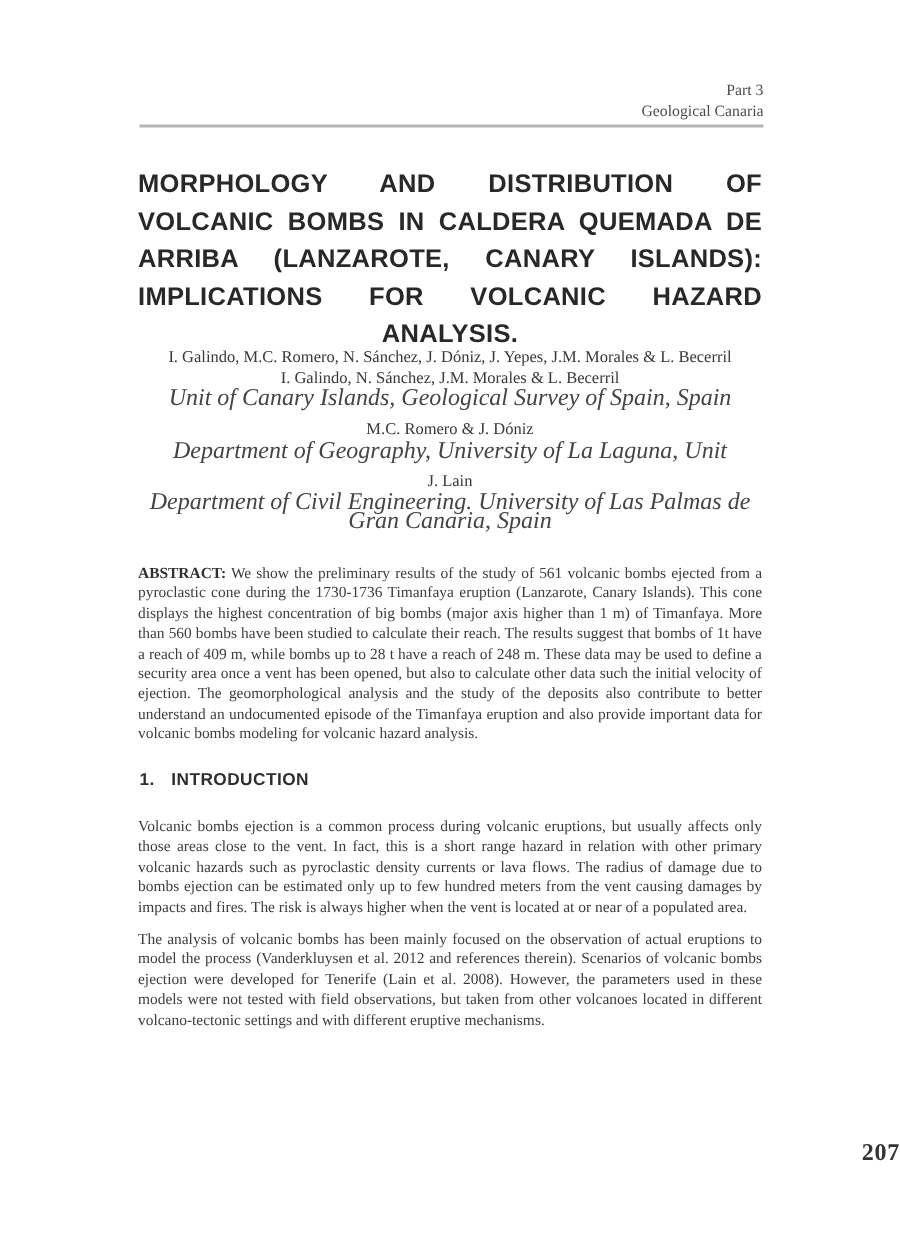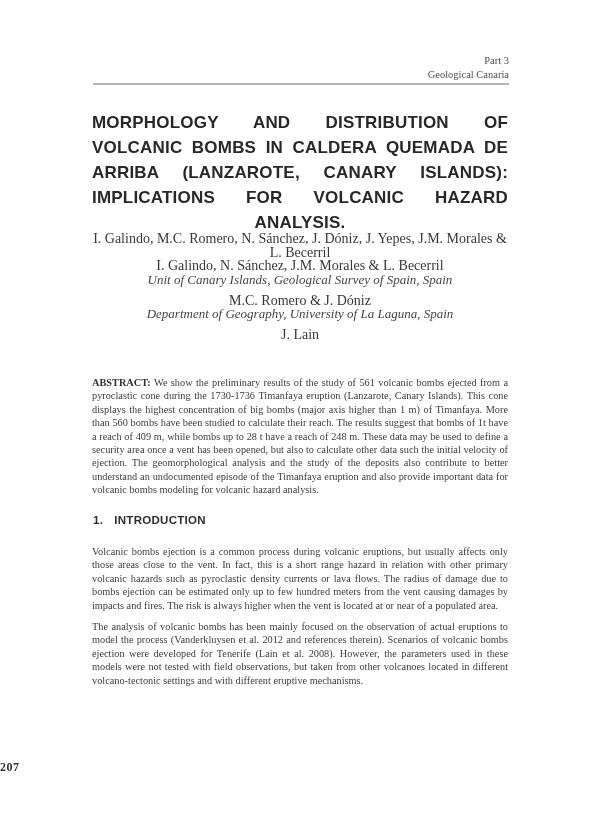--- a/index.html
+++ b/index.html
@@ -57,28 +57,28 @@
   .authors {
     position: absolute;
     top: 232px;
     left: 92px;
     width: 416px;
     text-align: center;
     color: #383838;
   }
   .authors p { margin: 0; }
   .author-line {
-    font-size: 14px;
+    font-size: 11px;
     line-height: 13.5px;
   }
   .main-authors { margin-bottom: 10px; }
   .aff-group { margin-bottom: 8px; }
   .aff-line {
     font-style: italic;
-    font-size: 13px;
+    font-size: 16px;
     line-height: 13px;
     color: #444444;
   }
 
   
   .abstract {
     position: absolute;
     top: 376px;
     left: 92px;
     width: 416px;
@@ -122,23 +122,23 @@
     text-align: justify;
     color: #3c3c3c;
   }
 
   
   .page-number {
     position: absolute;
     top: 760px;
     left: 0;
     width: 600px;
-    text-align: left;
+    text-align: right;
     font-weight: bold;
-    font-size: 12px;
+    font-size: 16px;
     letter-spacing: 0.5px;
     color: #333333;
   }
 </style>
 </head>
 <body>
 
 <div class="page">
 
   <div class="header-text">
@@ -152,25 +152,26 @@
   <div class="authors">
     <p class="author-line main-authors">I. Galindo, M.C. Romero, N. Sánchez, J. Dóniz, J. Yepes, J.M. Morales &amp; L. Becerril</p>
 
     <div class="aff-group">
       <p class="author-line">I. Galindo, N. Sánchez, J.M. Morales &amp; L. Becerril</p>
       <p class="aff-line">Unit of Canary Islands, Geological Survey of Spain, Spain</p>
     </div>
 
     <div class="aff-group">
       <p class="author-line">M.C. Romero &amp; J. Dóniz</p>
-      <p class="aff-line">Department of Geography, University of La Laguna, Spain</p>
+      <p class="aff-line">Department of Geography, University of La Laguna, Unit</p>
     </div>
 
     <div class="aff-group">
       <p class="author-line">J. Lain</p>
+      <p class="aff-line">Department of Civil Engineering. University of Las Palmas de Gran Canaria, Spain</p>
     </div>
   </div>
 
   <p class="abstract">
     <span class="abstract-label">ABSTRACT:</span>
     <span>We show the preliminary results of the study of 561 volcanic bombs ejected from a pyroclastic cone during the 1730-1736 Timanfaya eruption (Lanzarote, Canary Islands). This cone displays the highest concentration of big bombs (major axis higher than 1 m) of Timanfaya. More than 560 bombs have been studied to calculate their reach. The results suggest that bombs of 1t have a reach of 409 m, while bombs up to 28 t have a reach of 248 m. These data may be used to define a security area once a vent has been opened, but also to calculate other data such the initial velocity of ejection. The geomorphological analysis and the study of the deposits also contribute to better understand an undocumented episode of the Timanfaya eruption and also provide important data for volcanic bombs modeling for volcanic hazard analysis.</span>
   </p>
 
   <h2 class="section-heading">
     <span class="sec-num">1.</span><span>INTRODUCTION</span>

